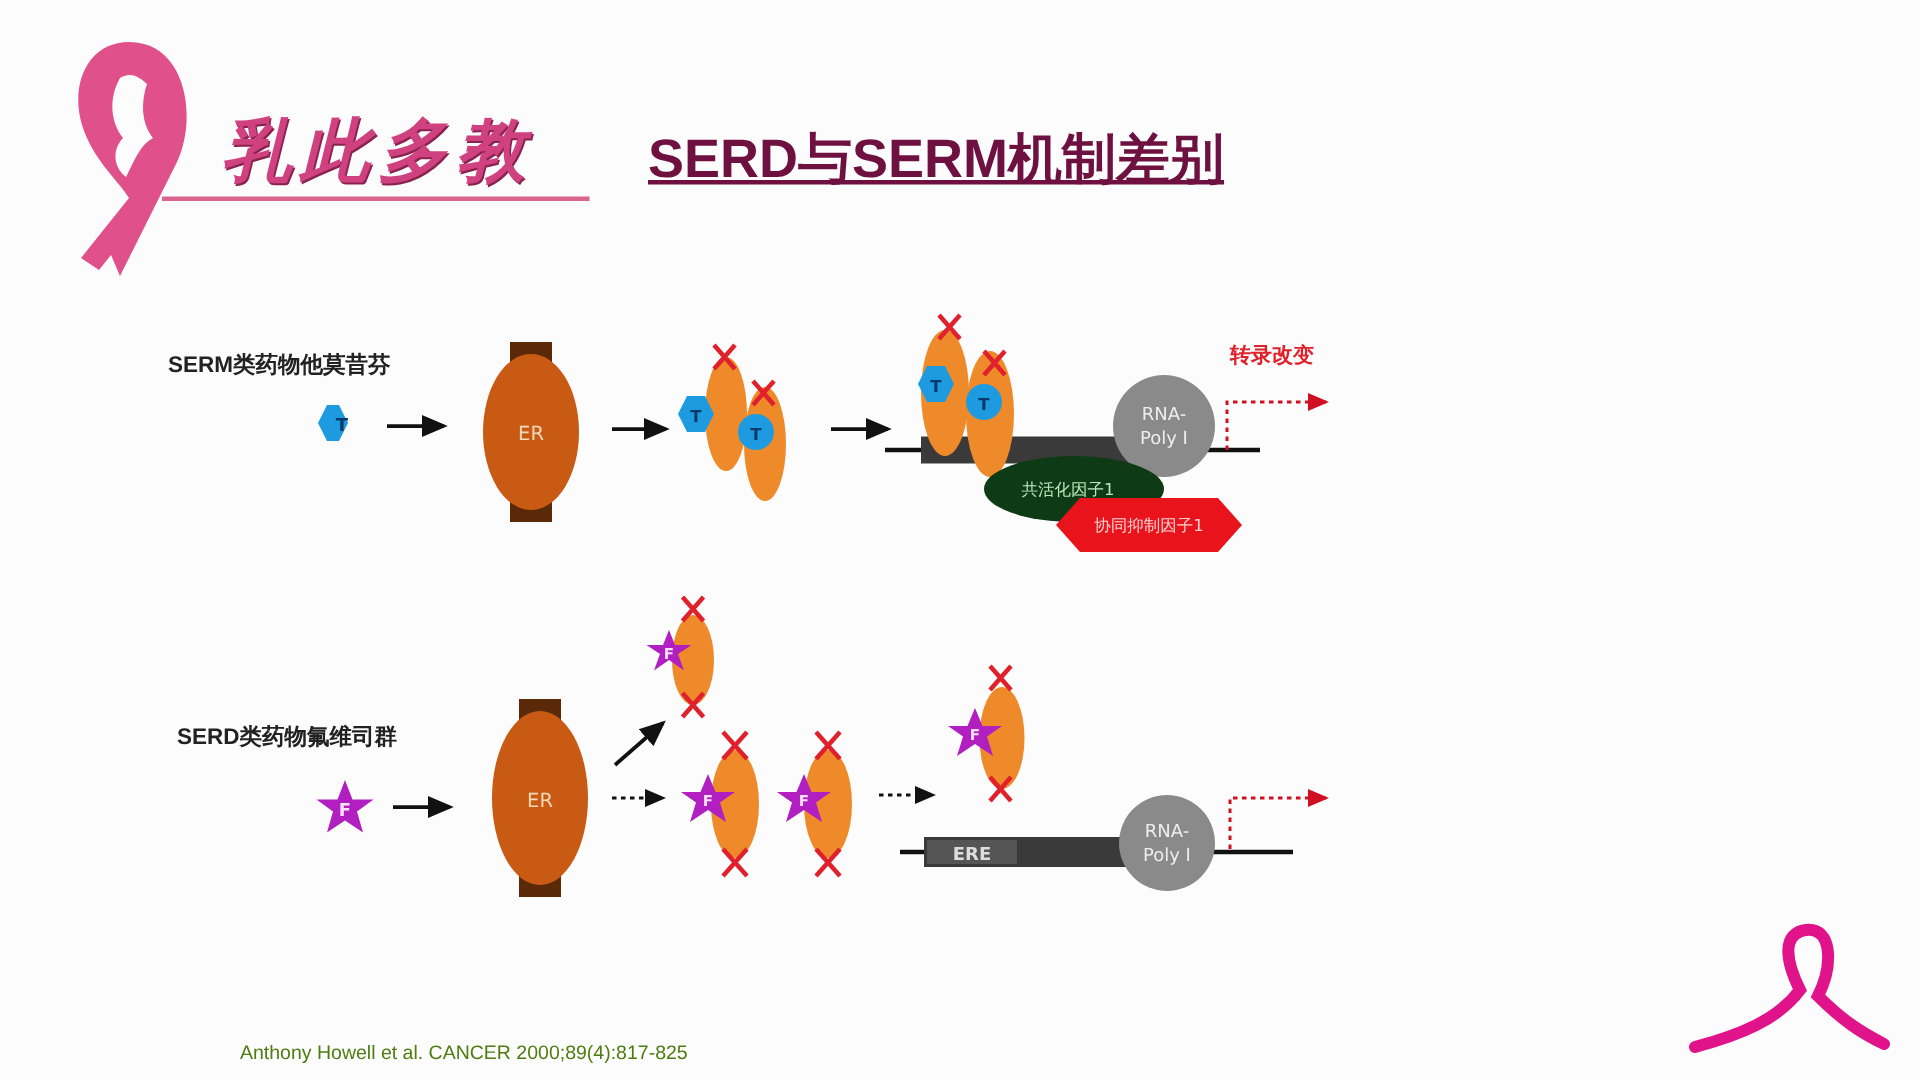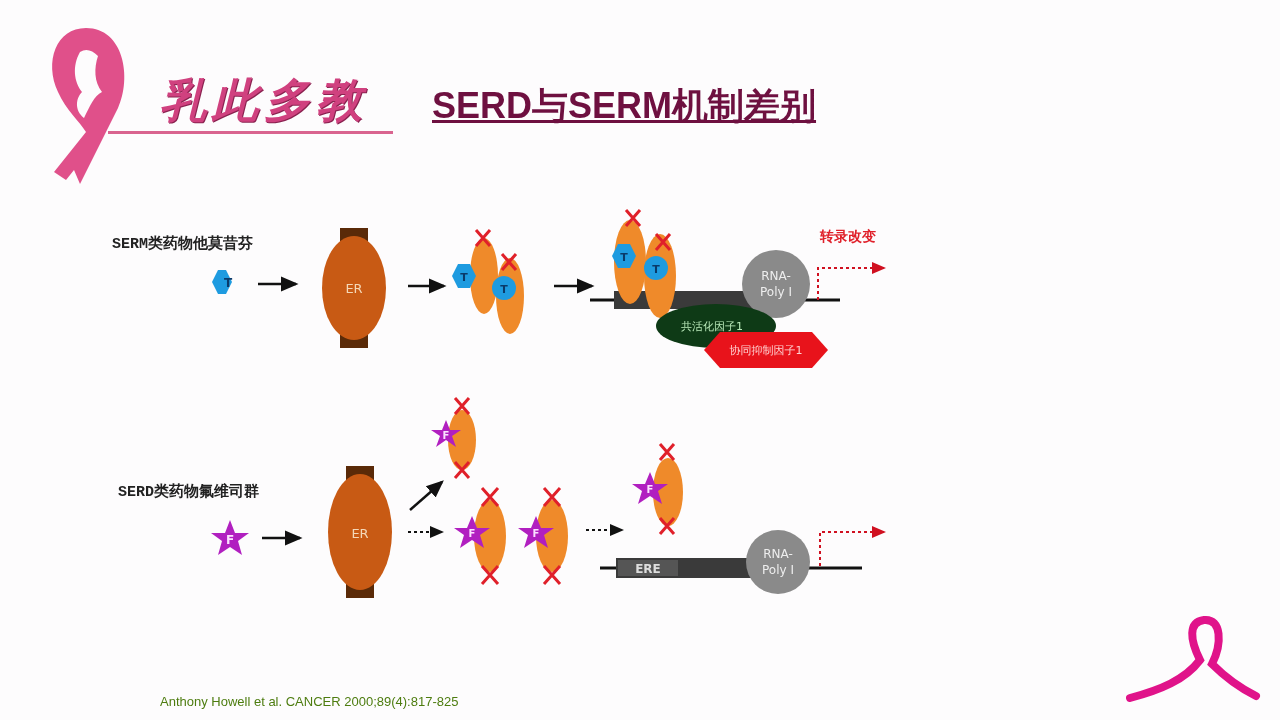--- a/index.html
+++ b/index.html
@@ -1,21 +1,21 @@
 <!DOCTYPE html>
 <html><head>
 <meta charset="utf-8">
 <style>
   html, body { margin:0; padding:0; }
   body { width:1280px; height:720px; background:#fdfcfd; position:relative; overflow:hidden; font-family:"DejaVu Sans", sans-serif; }
   .abs { position:absolute; }
-  .brand-text { left:148px; top:70px; font-size:46px; font-style:italic; color:#d0417f; letter-spacing:6px; font-family:"DejaVu Sans", sans-serif; font-weight:bold; text-shadow:1px 1px 0 #8a2250;margin-left:12px; }
+  .brand-text { left:148px; top:70px; font-size:46px; font-style:italic; color:#d0417f; letter-spacing:6px; font-family:"DejaVu Sans", sans-serif; font-weight:bold; text-shadow:1px 1px 0 #8a2250; }
   .brand-line { left:108px; top:131px; width:285px; height:3px; background:#d9648f; }
   .title { left:432px; top:82px; font-size:36px; font-weight:bold; color:#6e1040; font-family:"Liberation Sans", sans-serif;text-decoration:underline; }
-  .row-label { font-size:15px; font-weight:bold; color:#222; font-family:Liberation Mono, monospace;text-align:right; }
+  .row-label { font-size:15px; font-weight:bold; color:#222; font-family:Liberation Sans, sans-serif;text-align:right; }
   .citation { left:160px; top:694px; font-size:13px; color:#4d7c0f; font-family:"Liberation Sans", sans-serif; }
   .trans-label { left:820px; top:228px; font-size:14px; font-weight:bold; color:#e0202a; }
   svg text { font-family:"DejaVu Sans", sans-serif; }
 </style>
 </head>
 <body>
 
 <svg class="abs" style="left:36px;top:22px;" width="100" height="170" viewBox="0 0 100 170">
   <path d="M50 6 C20 6 8 40 22 70 C30 88 44 100 50 110 L18 150 L30 158 L38 148 L44 162 L82 86 C96 56 88 6 50 6 Z" fill="#e0508a"></path>
   <path d="M44 30 C36 44 38 60 46 70 C40 76 38 88 48 96 C54 84 58 74 66 70 C58 60 58 46 62 34 C56 28 50 26 44 30 Z" fill="#fdfcfd"></path>

